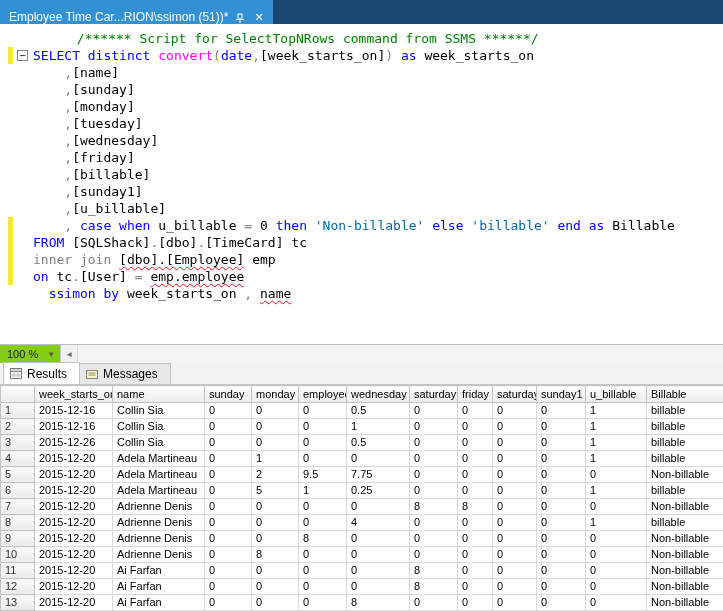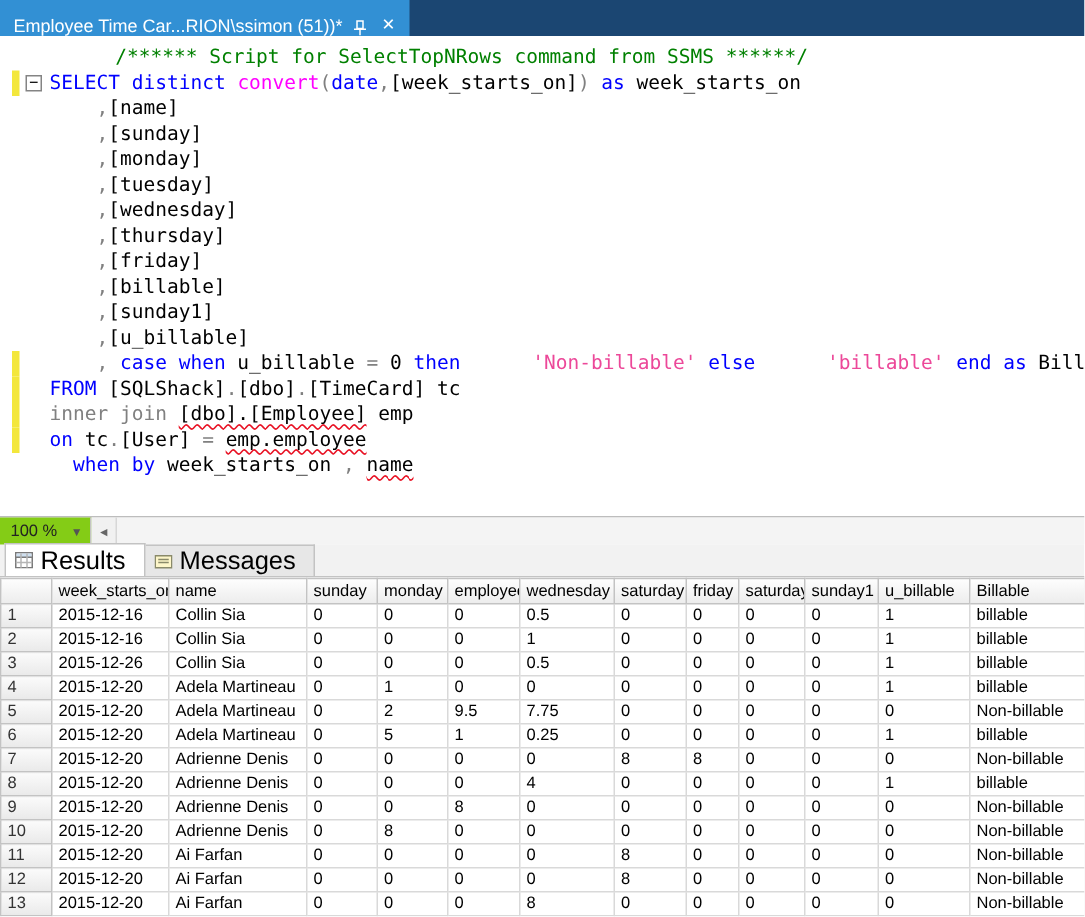--- a/index.html
+++ b/index.html
@@ -27,21 +27,21 @@
   .change-mark { position:absolute; left:8px; top:0; width:5px; height:17px; background:#f3e73c; }
   .fold-box {
     position:absolute; left:17px; top:3px; width:11px; height:11px;
     border:1px solid #848484; background:#fff; color:#000;
     font-size:10px; line-height:9px; text-align:center;
     font-family:"DejaVu Sans Mono", monospace;
   }
   .cm  { color:#008000;margin-left:36px; }
   .kw  { color:#0000ff; }
   .fn  { color:#ff00ff; }
-  .str { color:#ec4899;margin-left:40px; }
+  .str { color:#0369a1; }
   .gr  { color:#808080; }
   .err { text-decoration:underline wavy #e81123 1px; text-underline-offset:2px; text-decoration-skip-ink:none; }
 
   
   .status-strip { height:19px; display:flex; align-items:stretch; border-top:1px solid #bdbdbd; background:#f6f6f6; }
   .zoom-combo {
     display:flex; align-items:center; gap:9px; background:#84cc16;
     border-right:1px solid #c4c4c4; padding:0 5px 0 7px; font-size:11px; color:#222;
   }
   .zoom-caret { font-size:8px; color:#555; }
@@ -50,21 +50,21 @@
     font-size:8px; color:#666; background:#f1f1f1; border-right:1px solid #d7d7d7;
   }
   .hscroll-track { flex:1; background:#f4f4f4; }
 
   
   .results-tabbar {
     height:22px; background:#f2f2f2; display:flex; align-items:flex-end;
     padding-left:3px; border-bottom:1px solid #c3c3c3;
   }
   .rtab {
-    display:flex; align-items:center; gap:5px; font-size:17px; height:21px;
+    display:flex; align-items:center; gap:5px; font-size:12px; height:21px;
     padding:0 12px 0 6px; border:1px solid #c3c3c3; border-bottom:none;
     background:#e7e7e7; color:#000; margin-right:-1px; position:relative;
   }
   .rtab.active { background:#fff; z-index:2; height:22px; }
   .rtab svg { display:block; }
 
   
   .grid-wrap { height:226px; overflow:hidden; background:#fff; }
   table.grid { border-collapse:collapse; table-layout:fixed; width:723px; font-size:11px; }
   table.grid th, table.grid td {
@@ -97,30 +97,29 @@
 
 <div class="editor">
   <div>
       <div class="code-line"><span> </span><span class="cm">/****** Script for SelectTopNRows command from SSMS ******/</span></div>
       <div class="code-line"><span class="change-mark"></span><span class="fold-box">−</span><span class="kw">SELECT</span><span> </span><span class="kw">distinct</span><span> </span><span class="fn">convert</span><span class="gr">(</span><span class="kw">date</span><span class="gr">,</span><span>[week_starts_on]</span><span class="gr">)</span><span> </span><span class="kw">as</span><span> week_starts_on</span></div>
       <div class="code-line"><span>    </span><span class="gr">,</span><span>[name]</span></div>
       <div class="code-line"><span>    </span><span class="gr">,</span><span>[sunday]</span></div>
       <div class="code-line"><span>    </span><span class="gr">,</span><span>[monday]</span></div>
       <div class="code-line"><span>    </span><span class="gr">,</span><span>[tuesday]</span></div>
       <div class="code-line"><span>    </span><span class="gr">,</span><span>[wednesday]</span></div>
-      <div class="code-line"><span>    </span><span class="gr">,</span><span>[thursday]</span></div>
       <div class="code-line"><span>    </span><span class="gr">,</span><span>[friday]</span></div>
       <div class="code-line"><span>    </span><span class="gr">,</span><span>[billable]</span></div>
       <div class="code-line"><span>    </span><span class="gr">,</span><span>[sunday1]</span></div>
       <div class="code-line"><span>    </span><span class="gr">,</span><span>[u_billable]</span></div>
       <div class="code-line"><span class="change-mark"></span><span>    </span><span class="gr">,</span><span> </span><span class="kw">case</span><span> </span><span class="kw">when</span><span> u_billable </span><span class="gr">=</span><span> 0 </span><span class="kw">then</span><span> </span><span class="str">'Non-billable'</span><span> </span><span class="kw">else</span><span> </span><span class="str">'billable'</span><span> </span><span class="kw">end</span><span> </span><span class="kw">as</span><span> Billable</span></div>
       <div class="code-line"><span class="change-mark"></span><span class="kw">FROM</span><span> </span><span>[SQLShack]</span><span class="gr">.</span><span>[dbo]</span><span class="gr">.</span><span>[TimeCard] tc</span></div>
       <div class="code-line"><span class="change-mark"></span><span class="gr">inner join</span><span> </span><span class="err">[dbo].[Employee]</span><span> emp</span></div>
       <div class="code-line"><span class="change-mark"></span><span class="kw">on</span><span> tc</span><span class="gr">.</span><span>[User] </span><span class="gr">=</span><span> </span><span class="err">emp.employee</span></div>
-      <div class="code-line"><span>  </span><span class="kw">when by</span><span> week_starts_on </span><span class="gr">,</span><span> </span><span class="err">name</span></div>
+      <div class="code-line"><span>  </span><span class="kw">ssimon by</span><span> week_starts_on </span><span class="gr">,</span><span> </span><span class="err">name</span></div>
     </div>
 </div>
 
 <div class="status-strip">
   <div class="zoom-combo">
     <span>100 %</span>
     <span class="zoom-caret">▼</span>
   </div>
   <div class="scroll-btn">◄</div>
   <div class="hscroll-track"></div>

